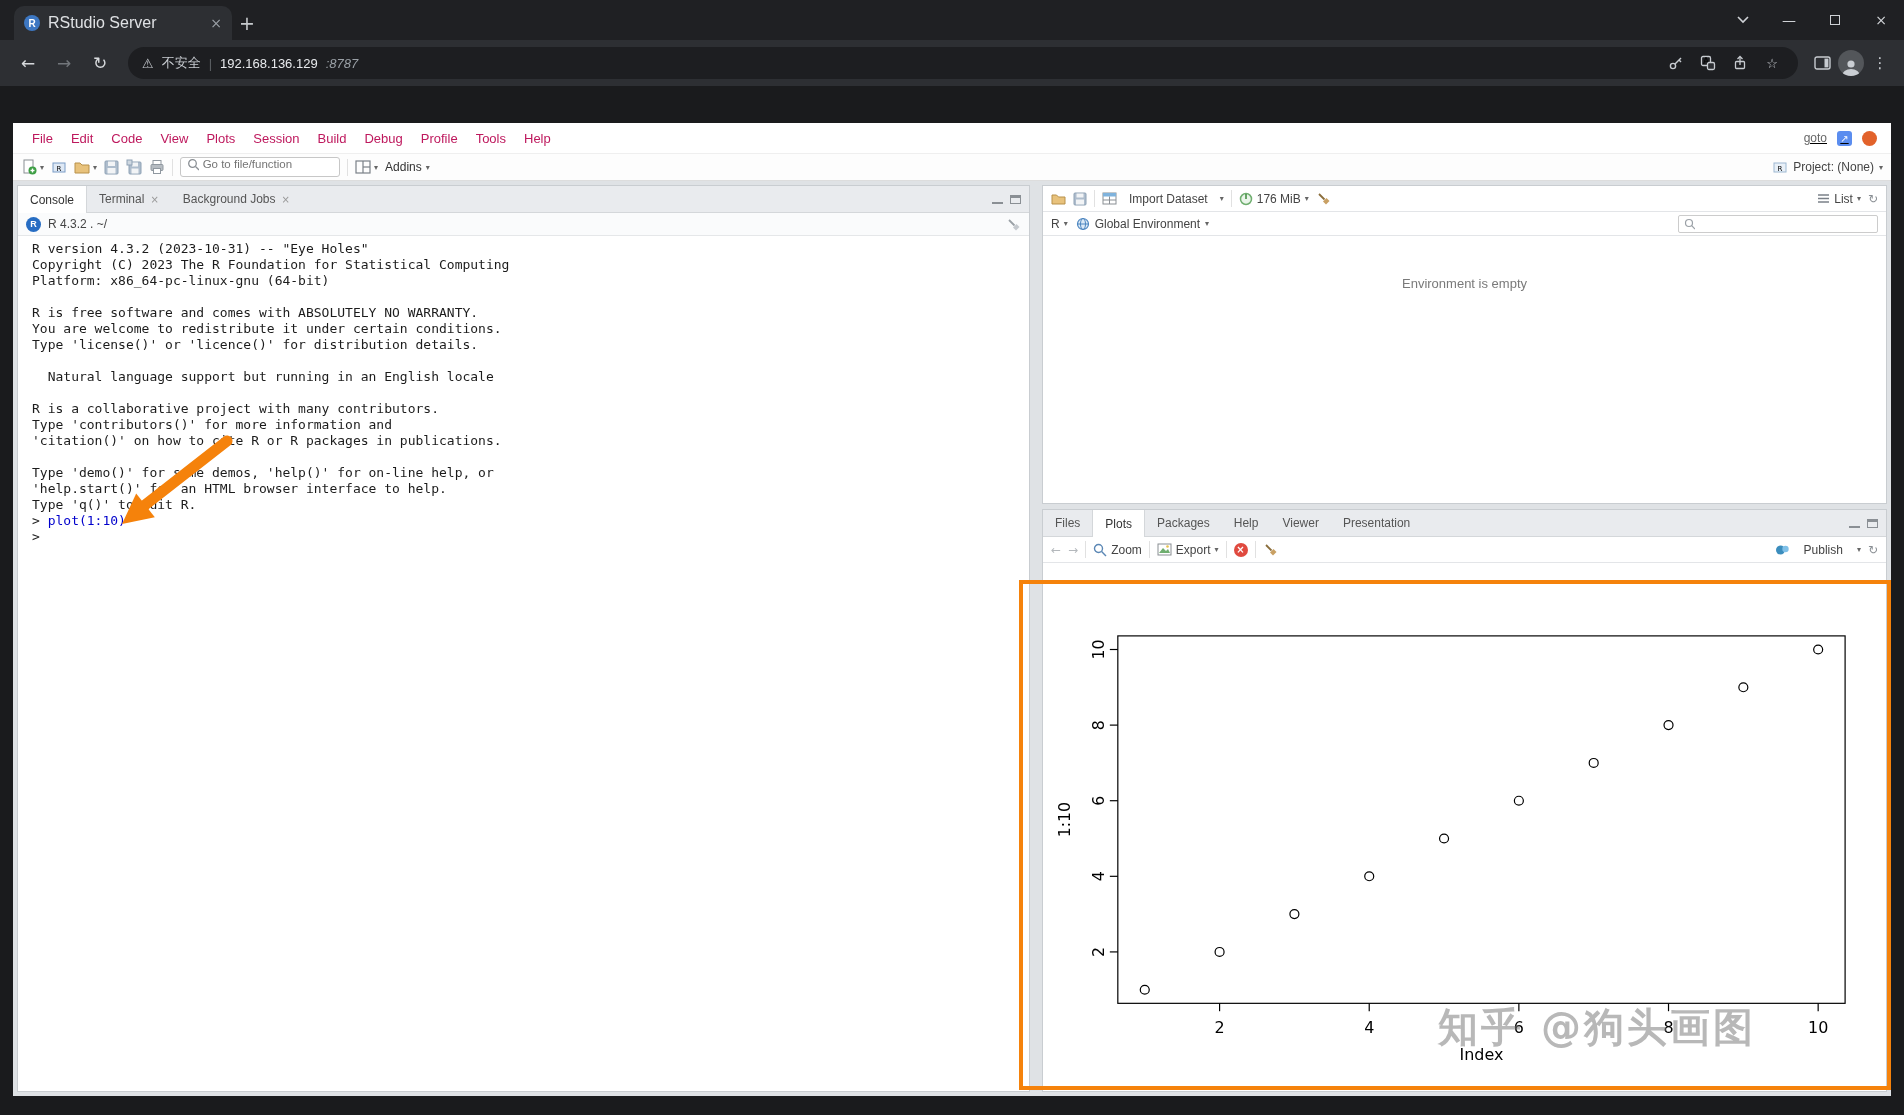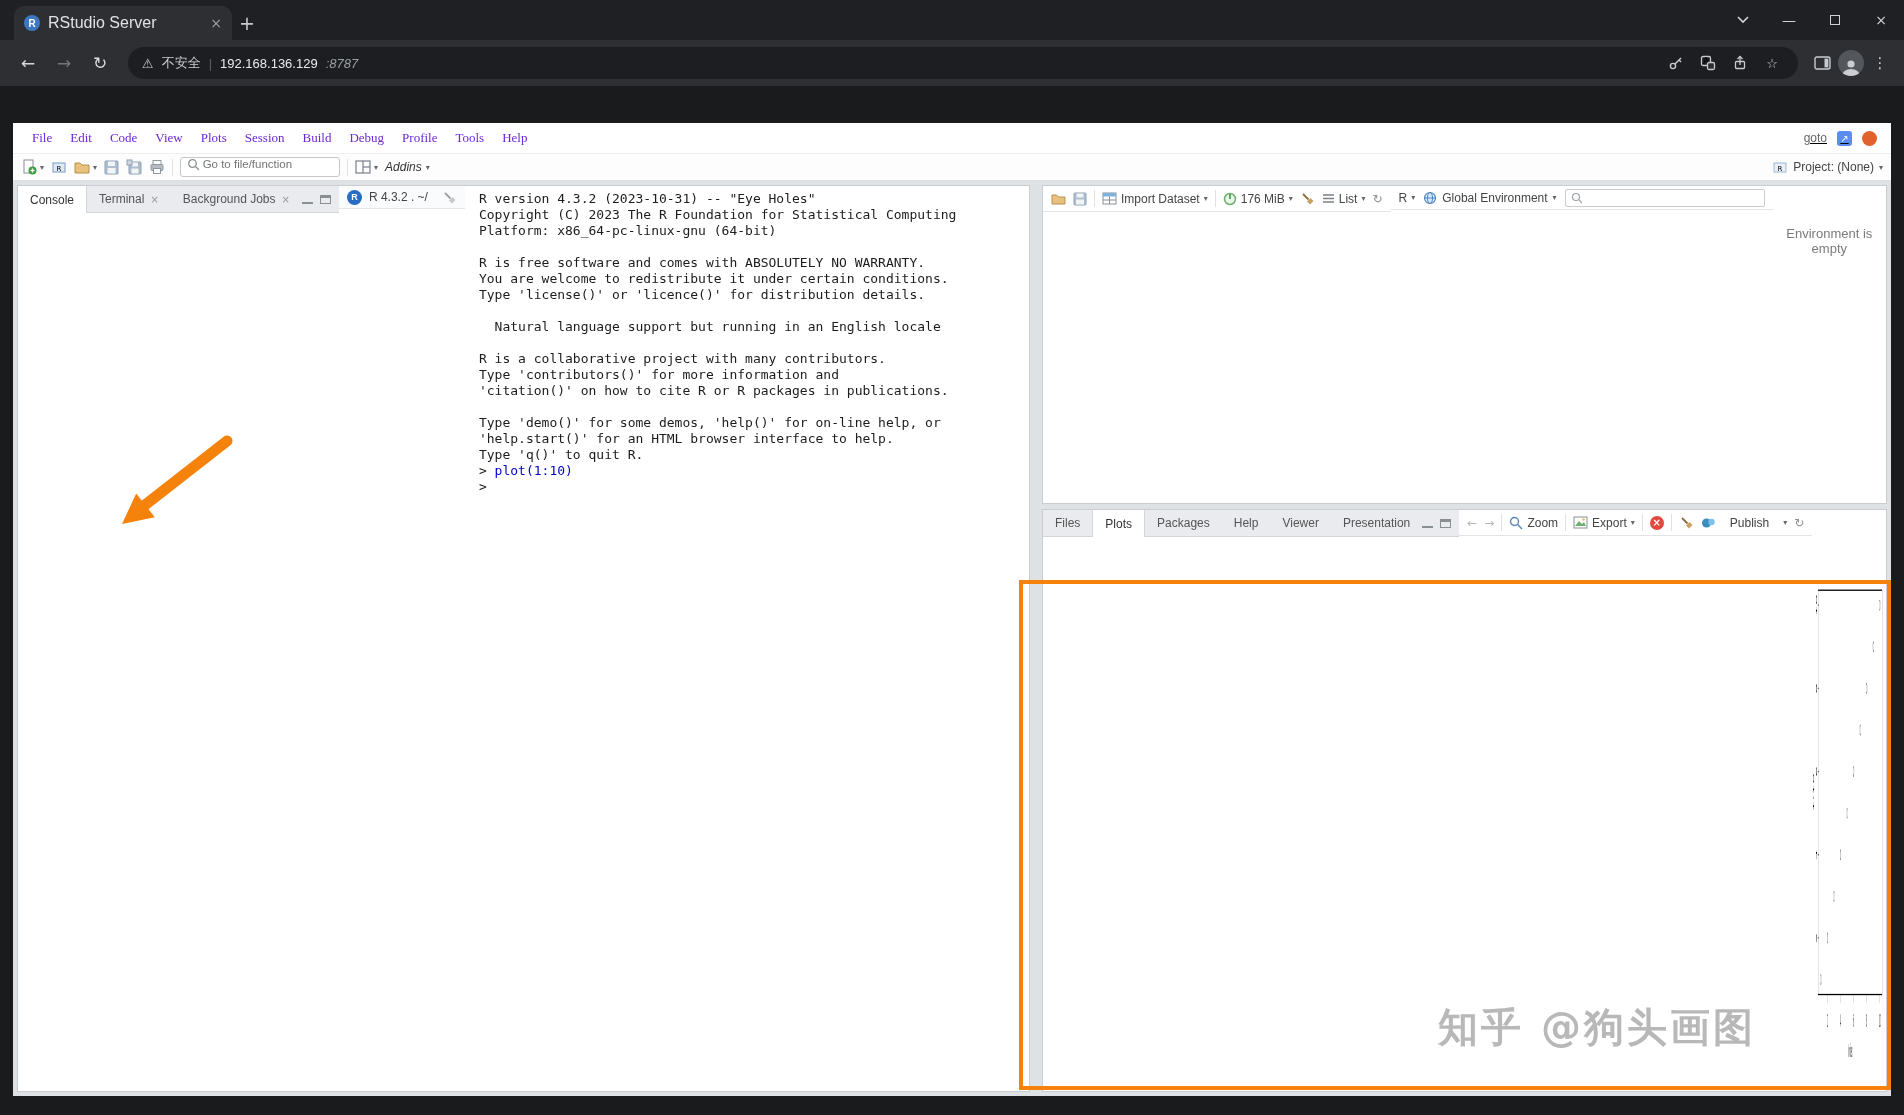--- a/index.html
+++ b/index.html
@@ -41,39 +41,39 @@
   .omni-ic { width:24px; height:24px; display:flex; align-items:center; justify-content:center; color:#c7cbd0; }
   .avatar { width:26px; height:26px; border-radius:50%; background:#53565a; display:flex;
             align-items:flex-end; justify-content:center; overflow:hidden; }
 
   
   .page { position:absolute; top:86px; left:0; right:0; bottom:0; background:#1a1b1d; }
   .rstudio { position:absolute; left:13px; right:13px; top:37px; bottom:19px; background:#fff;
              display:flex; flex-direction:column; }
 
   .menubar { height:30px; display:flex; align-items:center; padding:0 10px; background:#fff; }
-  .menu-item { padding:4px 9px; font-size:13px; color:#6d28d9;font-family:Liberation Serif, serif; }
+  .menu-item { padding:4px 9px; font-size:13px; color:#be185d; }
   .menubar-right { margin-left:auto; display:flex; align-items:center; gap:10px; padding-right:4px;text-decoration:underline; }
   .goto-label { font-size:12px; color:#666; }
   .goto-ic { width:15px; height:15px; background:#5b8def; color:#fff; font-size:10px; border-radius:3px;
              display:flex; align-items:center; justify-content:center; }
   .orange-dot { width:15px; height:15px; border-radius:50%; background:#e2622b; }
 
   .rtoolbar { height:28px; border-top:1px solid #efefef; border-bottom:1px solid #ddd; display:flex;
               align-items:center; padding:0 8px; gap:7px; background:#fdfdfd; font-size:12px; color:#333; }
   .tsep { width:1px; height:17px; background:#e1e1e1; }
   .caret { font-size:8px; color:#666; font-family:"DejaVu Sans",sans-serif; }
   .searchwrap { display:flex; align-items:flex-start; gap:4px; border:1px solid #c7c7c7; border-radius:3px;
                 height:20px; padding:0 6px; background:#fff; width:160px; }
   .searchwrap input { border:none; outline:none; font-size:11.5px; width:100%; color:#333;
                       font-family:"Liberation Sans",sans-serif; }
   .rtoolbar-right { margin-left:auto; display:flex; align-items:center; gap:5px; font-size:12px; color:#444; }
 
   .panes { flex:1; background:#dfe2e5; padding:4px; display:flex; gap:12px; min-height:0; }
-  .pane { background:#fff; border:1px solid #c9cdd1; display:flex; flex-direction:row; min-height:0; }
+  .pane { background:#fff; border:1px solid #c9cdd1; display:flex; flex-direction:column; min-height:0; }
   .console-pane { width:1013px; }
   .rightcol { flex:1; display:flex; flex-direction:column; gap:5px; min-width:0; }
   .env-pane { height:319px; }
   .plots-pane { flex:1; }
 
   .tabbar { height:27px; background:#e9ebee; border-bottom:1px solid #d4d7da; display:flex; align-items:stretch; }
   .ptab { padding:0 12px; display:flex; align-items:center; gap:6px; font-size:12px; color:#555; }
   .ptab.active { background:#fff; color:#333; border-left:1px solid #d4d7da; border-right:1px solid #d4d7da;
                  margin-bottom:-1px; }
   .ptab.active:first-child { border-left:none; }
@@ -269,21 +269,21 @@
       </span>
       <span class="tsep"></span>
       <span style="display:flex;align-items:center;gap:3px;">
         <svg class="icsvg" width="16" height="14">
             <rect x="1" y="1" width="14" height="12" fill="none" stroke="#7a8088" stroke-width="1.2"></rect>
             <line x1="8" y1="1" x2="8" y2="13" stroke="#7a8088" stroke-width="1.2"></line>
             <line x1="8" y1="7" x2="15" y2="7" stroke="#7a8088" stroke-width="1.2"></line>
           </svg>
         <span class="caret">▾</span>
       </span>
-      <span style="display:flex;align-items:center;gap:4px;font-style:italic;">
+      <span style="display:flex;align-items:center;gap:4px;">
         <span>Addins</span>
         <span class="caret">▾</span>
       </span>
       <span class="rtoolbar-right">
         <svg class="icsvg" width="16" height="16">
             <rect x="2" y="4" width="12" height="9" fill="#eaf1f8" stroke="#9db8d2"></rect>
             <text x="8" y="11.5" text-anchor="middle" font-size="7" fill="#4778a8">R</text>
           </svg>
         <span>Project: (None)</span>
         <span class="caret">▾</span>
@@ -355,21 +355,21 @@
                 </svg>
             </span>
             <span>
               <svg class="icsvg" width="14" height="14">
                   <rect x="1" y="1" width="12" height="12" rx="1" fill="#aebdcd" stroke="#8fa2b5"></rect>
                   <rect x="3.5" y="1.5" width="7" height="4" fill="#f2f4f6"></rect>
                   <rect x="3" y="7.5" width="8" height="5" fill="#f2f4f6"></rect>
                 </svg>
             </span>
             <span class="tsep"></span>
-            <span style="display:flex;align-items:center;gap:4px;">
+            <span style="display:flex;align-items:center;gap:12px;">
               <svg class="icsvg" width="15" height="13">
                   <rect x="1" y="1" width="13" height="11" fill="#fff" stroke="#8a8f94"></rect>
                   <rect x="1" y="1" width="13" height="3.5" fill="#7fb3dd"></rect>
                   <line x1="1" y1="8" x2="14" y2="8" stroke="#8a8f94"></line>
                   <line x1="7.5" y1="4.5" x2="7.5" y2="12" stroke="#8a8f94"></line>
                 </svg>
               <span>Import Dataset</span>
               <span class="caret">▾</span>
             </span>
             <span class="tsep"></span>

